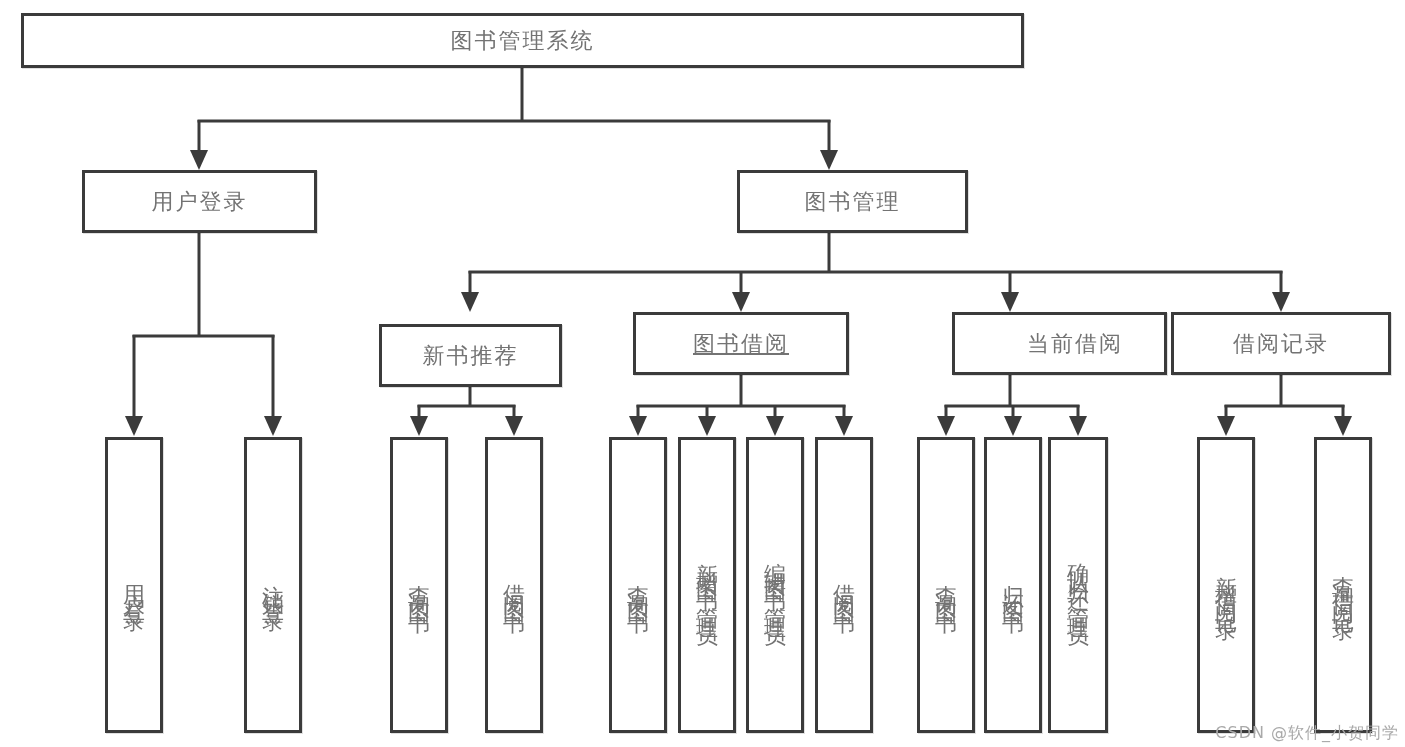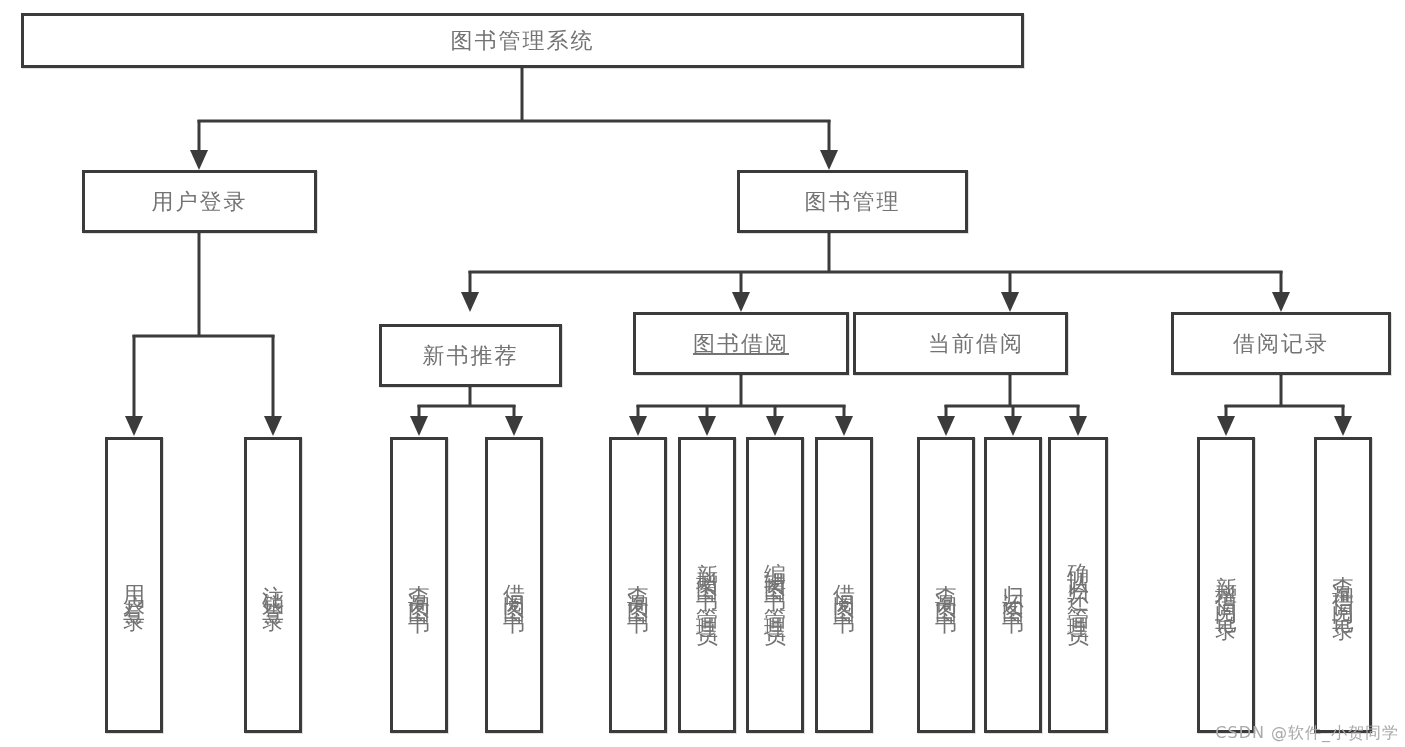--- a/index.html
+++ b/index.html
@@ -129,21 +129,21 @@
   <div class="node hnode" style="left:713px; top:170px; width:231px; height:63px;margin-left:24px;">
     <span>图书管理</span>
   </div>
 
   <div class="node hnode" style="left:363px; top:324px; width:183px; height:63px;margin-left:16px;">
     <span>新书推荐</span>
   </div>
   <div class="node hnode" style="left:633px; top:312px; width:216px; height:63px;text-decoration:underline;">
     <span>图书借阅</span>
   </div>
-  <div class="node hnode" style="left:853px; top:312px; width:215px; height:63px;padding-left:31px;">
+  <div class="node hnode" style="left:952px; top:312px; width:215px; height:63px;padding-left:31px;">
     <span>当前借阅</span>
   </div>
   <div class="node hnode" style="left:1171px; top:312px; width:220px; height:63px;">
     <span>借阅记录</span>
   </div>
 
   <div class="node vnode" style="left:105px; top:437px; width:58px; height:296px;">
     <span>用户登录</span>
   </div>
   <div class="node vnode" style="left:244px; top:437px; width:58px; height:296px;">

